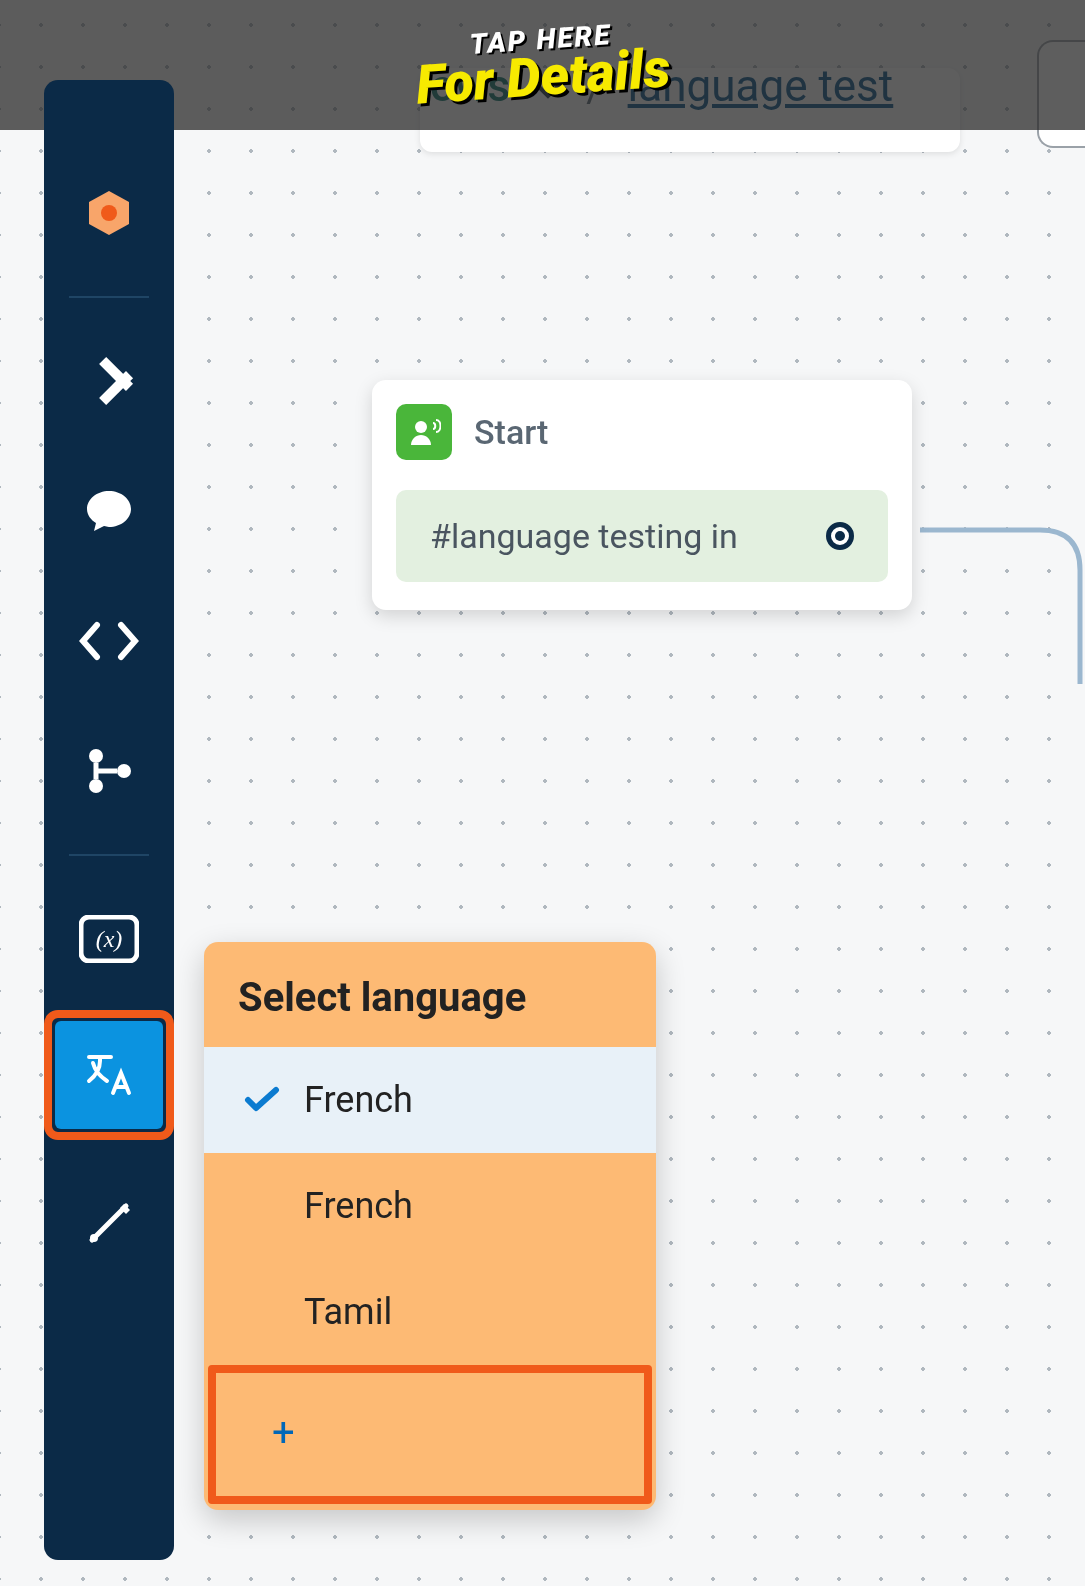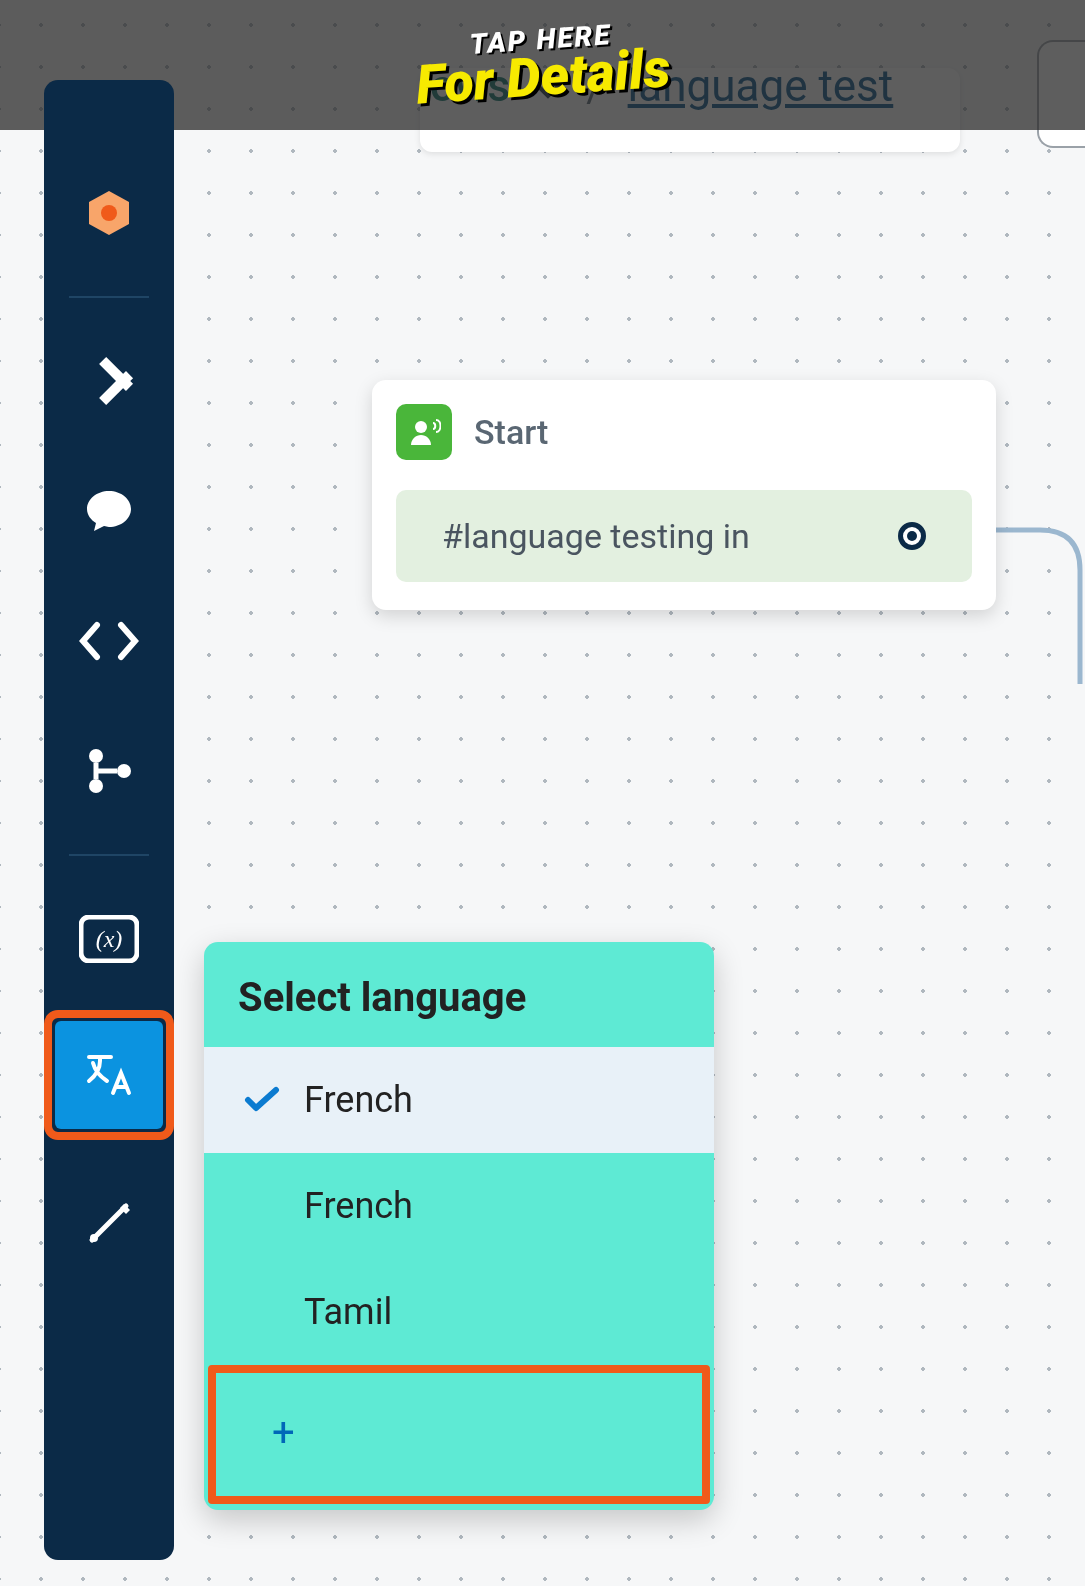--- a/index.html
+++ b/index.html
@@ -158,21 +158,21 @@
     justify-content: center;
     margin: 6px 0 18px 0;
   }
   .side-icon svg { display: block; }
 
   
   .start-node {
     position: absolute;
     top: 380px;
     left: 372px;
-    width: 624px;
+    width: 540px;
     background: #fff;
     border-radius: 14px;
     box-shadow: 0 6px 18px rgba(0,0,0,0.15);
     padding: 24px 24px 28px 24px;
     z-index: 20;
   }
   .start-header {
     display: flex;
     align-items: center;
     gap: 22px;
@@ -188,21 +188,21 @@
     justify-content: center;
   }
   .start-title {
     color: #5a6773;
     font-size: 34px;
     font-weight: 500;
   }
   .start-body {
     background: #e3f0e0;
     border-radius: 10px;
-    padding: 26px 46px;
+    padding: 26px 34px;
     color: #4a5560;
     font-size: 34px;
     display: flex;
     align-items: center;
     justify-content: space-between;
   }
   .start-port {
     width: 28px;
     height: 28px;
     border: 5px solid #0b2a47;
@@ -233,22 +233,22 @@
     fill: none;
     stroke: #9bb7cf;
     stroke-width: 5;
   }
 
   
   .lang-popover {
     position: absolute;
     top: 942px;
     left: 204px;
-    width: 510px;
-    background: #5eead4;
+    width: 452px;
+    background: #fdba74;
     border-radius: 14px;
     box-shadow: 0 10px 30px rgba(0,0,0,0.2);
     z-index: 70;
     overflow: hidden;
   }
   .lang-popover::before {
     content: "";
     position: absolute;
     top: 298px;
     left: -18px;

